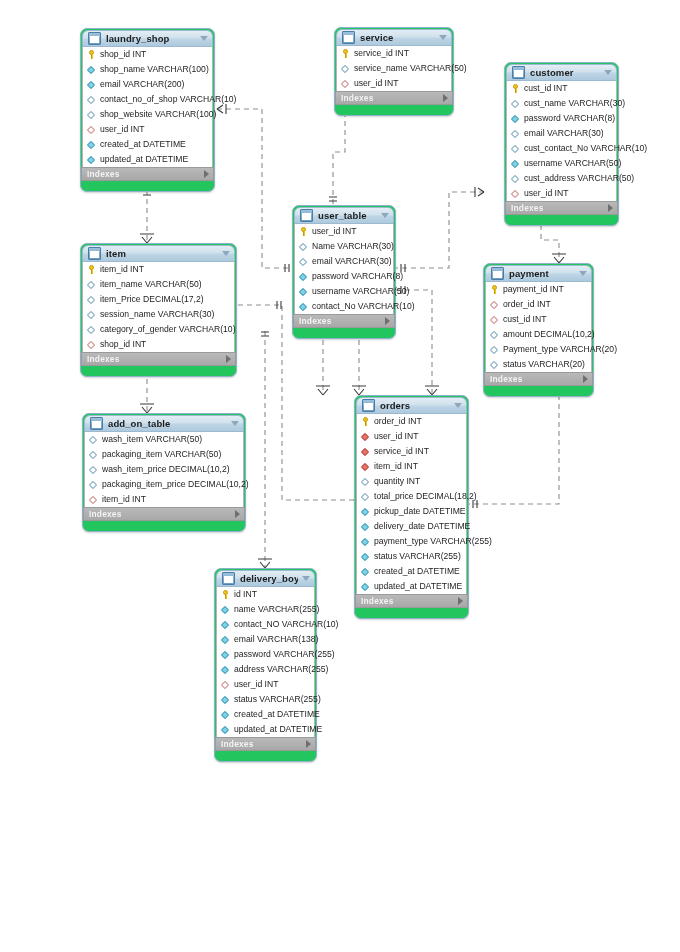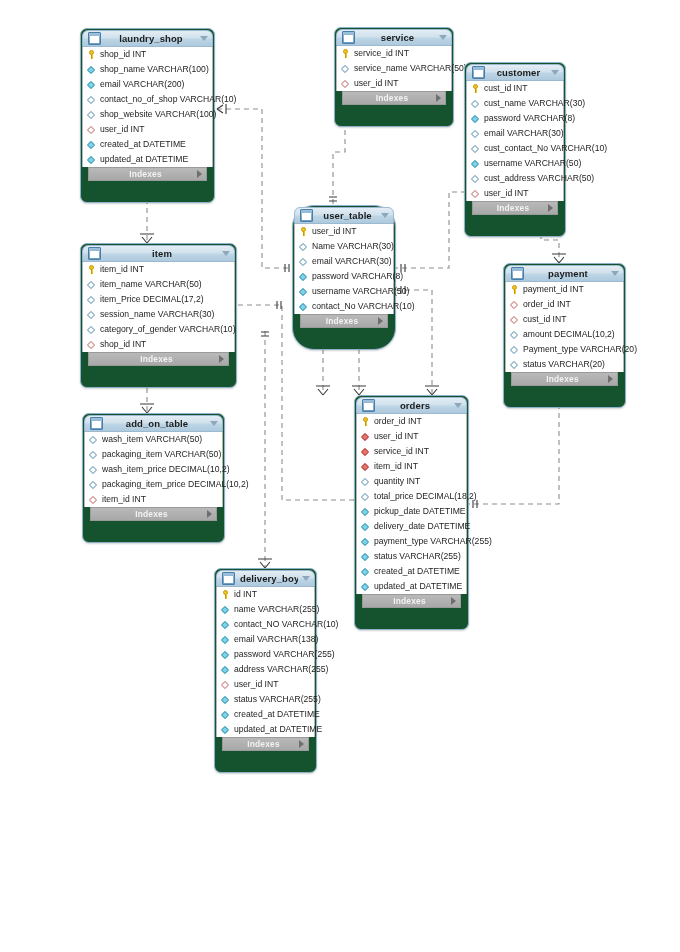--- a/index.html
+++ b/index.html
@@ -25,26 +25,25 @@
     left: 0; top: 0;
     width: 680px;
     height: 952px;
     pointer-events: none;
   }
 
   
   .tbl {
     position: absolute;
     box-sizing: border-box;
-    background: #14532d;
+    background: #22c55e;
     border: 1px solid #8fb2cc;
     border-radius: 7px;
-    padding: 0 0 21px 0;
+    padding: 0 0 10px 0;
     box-shadow: 0 1px 2px rgba(0,0,0,0.18);
-    text-align: center;
   }
   .tbl-head {
     height: 17px;
     box-sizing: border-box;
     display: flex;
     align-items: center;
     padding: 0 4px 0 5px;
     background: linear-gradient(to bottom, #e4edf4 0%, #cfe0ec 48%, #bed6e6 52%, #aec9dd 100%);
     border: 1px solid #9bb9d1;
     border-radius: 6px 6px 0 0;
@@ -136,21 +135,21 @@
   .ico-fknn { background: #e8736a; border: 1px solid #b9453c; }
 
   .col-txt {
     font-size: 8.6px;
     color: #1d1d1d;
     line-height: 1;
   }
 
   .tbl-idx {
     height: 14px;
-    margin: 0 7px;
+    margin: 0 0;
     box-sizing: border-box;
     display: flex;
     align-items: center;
     padding: 0 4px 0 5px;
     background: linear-gradient(to bottom, #b9b9b9, #a8a8a8);
     border: 1px solid #9a9a9a;
   }
   .idx-lbl {
     flex: 1 1 auto;
     font-size: 8.4px;
@@ -317,21 +316,21 @@
           <div class="col">
             <span class="col-ico ico-dia ico-fk"></span>
             <span class="col-txt">user_id INT</span>
           </div>
         </div>
         <div class="tbl-idx">
           <span class="idx-lbl">Indexes</span>
           <span class="idx-arrow"></span>
         </div>
       </div>
-      <div class="tbl" style="left: 464px; top: 62px; width: 102px;">
+      <div class="tbl" style="left: 504px; top: 62px; width: 115px;">
         <div class="tbl-head">
           <span class="hd-icon"></span>
           <span class="hd-title">customer</span>
           <span class="hd-chev"></span>
         </div>
         <div class="tbl-body">
           <div class="col">
             <span class="col-ico ico-pk"></span>
             <span class="col-txt">cust_id INT</span>
           </div>
@@ -362,21 +361,21 @@
           <div class="col">
             <span class="col-ico ico-dia ico-fk"></span>
             <span class="col-txt">user_id INT</span>
           </div>
         </div>
         <div class="tbl-idx">
           <span class="idx-lbl">Indexes</span>
           <span class="idx-arrow"></span>
         </div>
       </div>
-      <div class="tbl" style="left: 292px; top: 205px; width: 104px; border-radius: 22px;">
+      <div class="tbl" style="left: 292px; top: 205px; width: 104px;">
         <div class="tbl-head">
           <span class="hd-icon"></span>
           <span class="hd-title">user_table</span>
           <span class="hd-chev"></span>
         </div>
         <div class="tbl-body">
           <div class="col">
             <span class="col-ico ico-pk"></span>
             <span class="col-txt">user_id INT</span>
           </div>
@@ -436,21 +435,21 @@
           <div class="col">
             <span class="col-ico ico-dia ico-fk"></span>
             <span class="col-txt">shop_id INT</span>
           </div>
         </div>
         <div class="tbl-idx">
           <span class="idx-lbl">Indexes</span>
           <span class="idx-arrow"></span>
         </div>
       </div>
-      <div class="tbl" style="left: 503px; top: 263px; width: 123px;">
+      <div class="tbl" style="left: 483px; top: 263px; width: 111px;">
         <div class="tbl-head">
           <span class="hd-icon"></span>
           <span class="hd-title">payment</span>
           <span class="hd-chev"></span>
         </div>
         <div class="tbl-body">
           <div class="col">
             <span class="col-ico ico-pk"></span>
             <span class="col-txt">payment_id INT</span>
           </div>
@@ -473,21 +472,21 @@
           <div class="col">
             <span class="col-ico ico-dia ico-null"></span>
             <span class="col-txt">status VARCHAR(20)</span>
           </div>
         </div>
         <div class="tbl-idx">
           <span class="idx-lbl">Indexes</span>
           <span class="idx-arrow"></span>
         </div>
       </div>
-      <div class="tbl" style="left: 82px; top: 413px; width: 143px;">
+      <div class="tbl" style="left: 82px; top: 413px; width: 164px;">
         <div class="tbl-head">
           <span class="hd-icon"></span>
           <span class="hd-title">add_on_table</span>
           <span class="hd-chev"></span>
         </div>
         <div class="tbl-body">
           <div class="col">
             <span class="col-ico ico-dia ico-null"></span>
             <span class="col-txt">wash_item VARCHAR(50)</span>
           </div>

